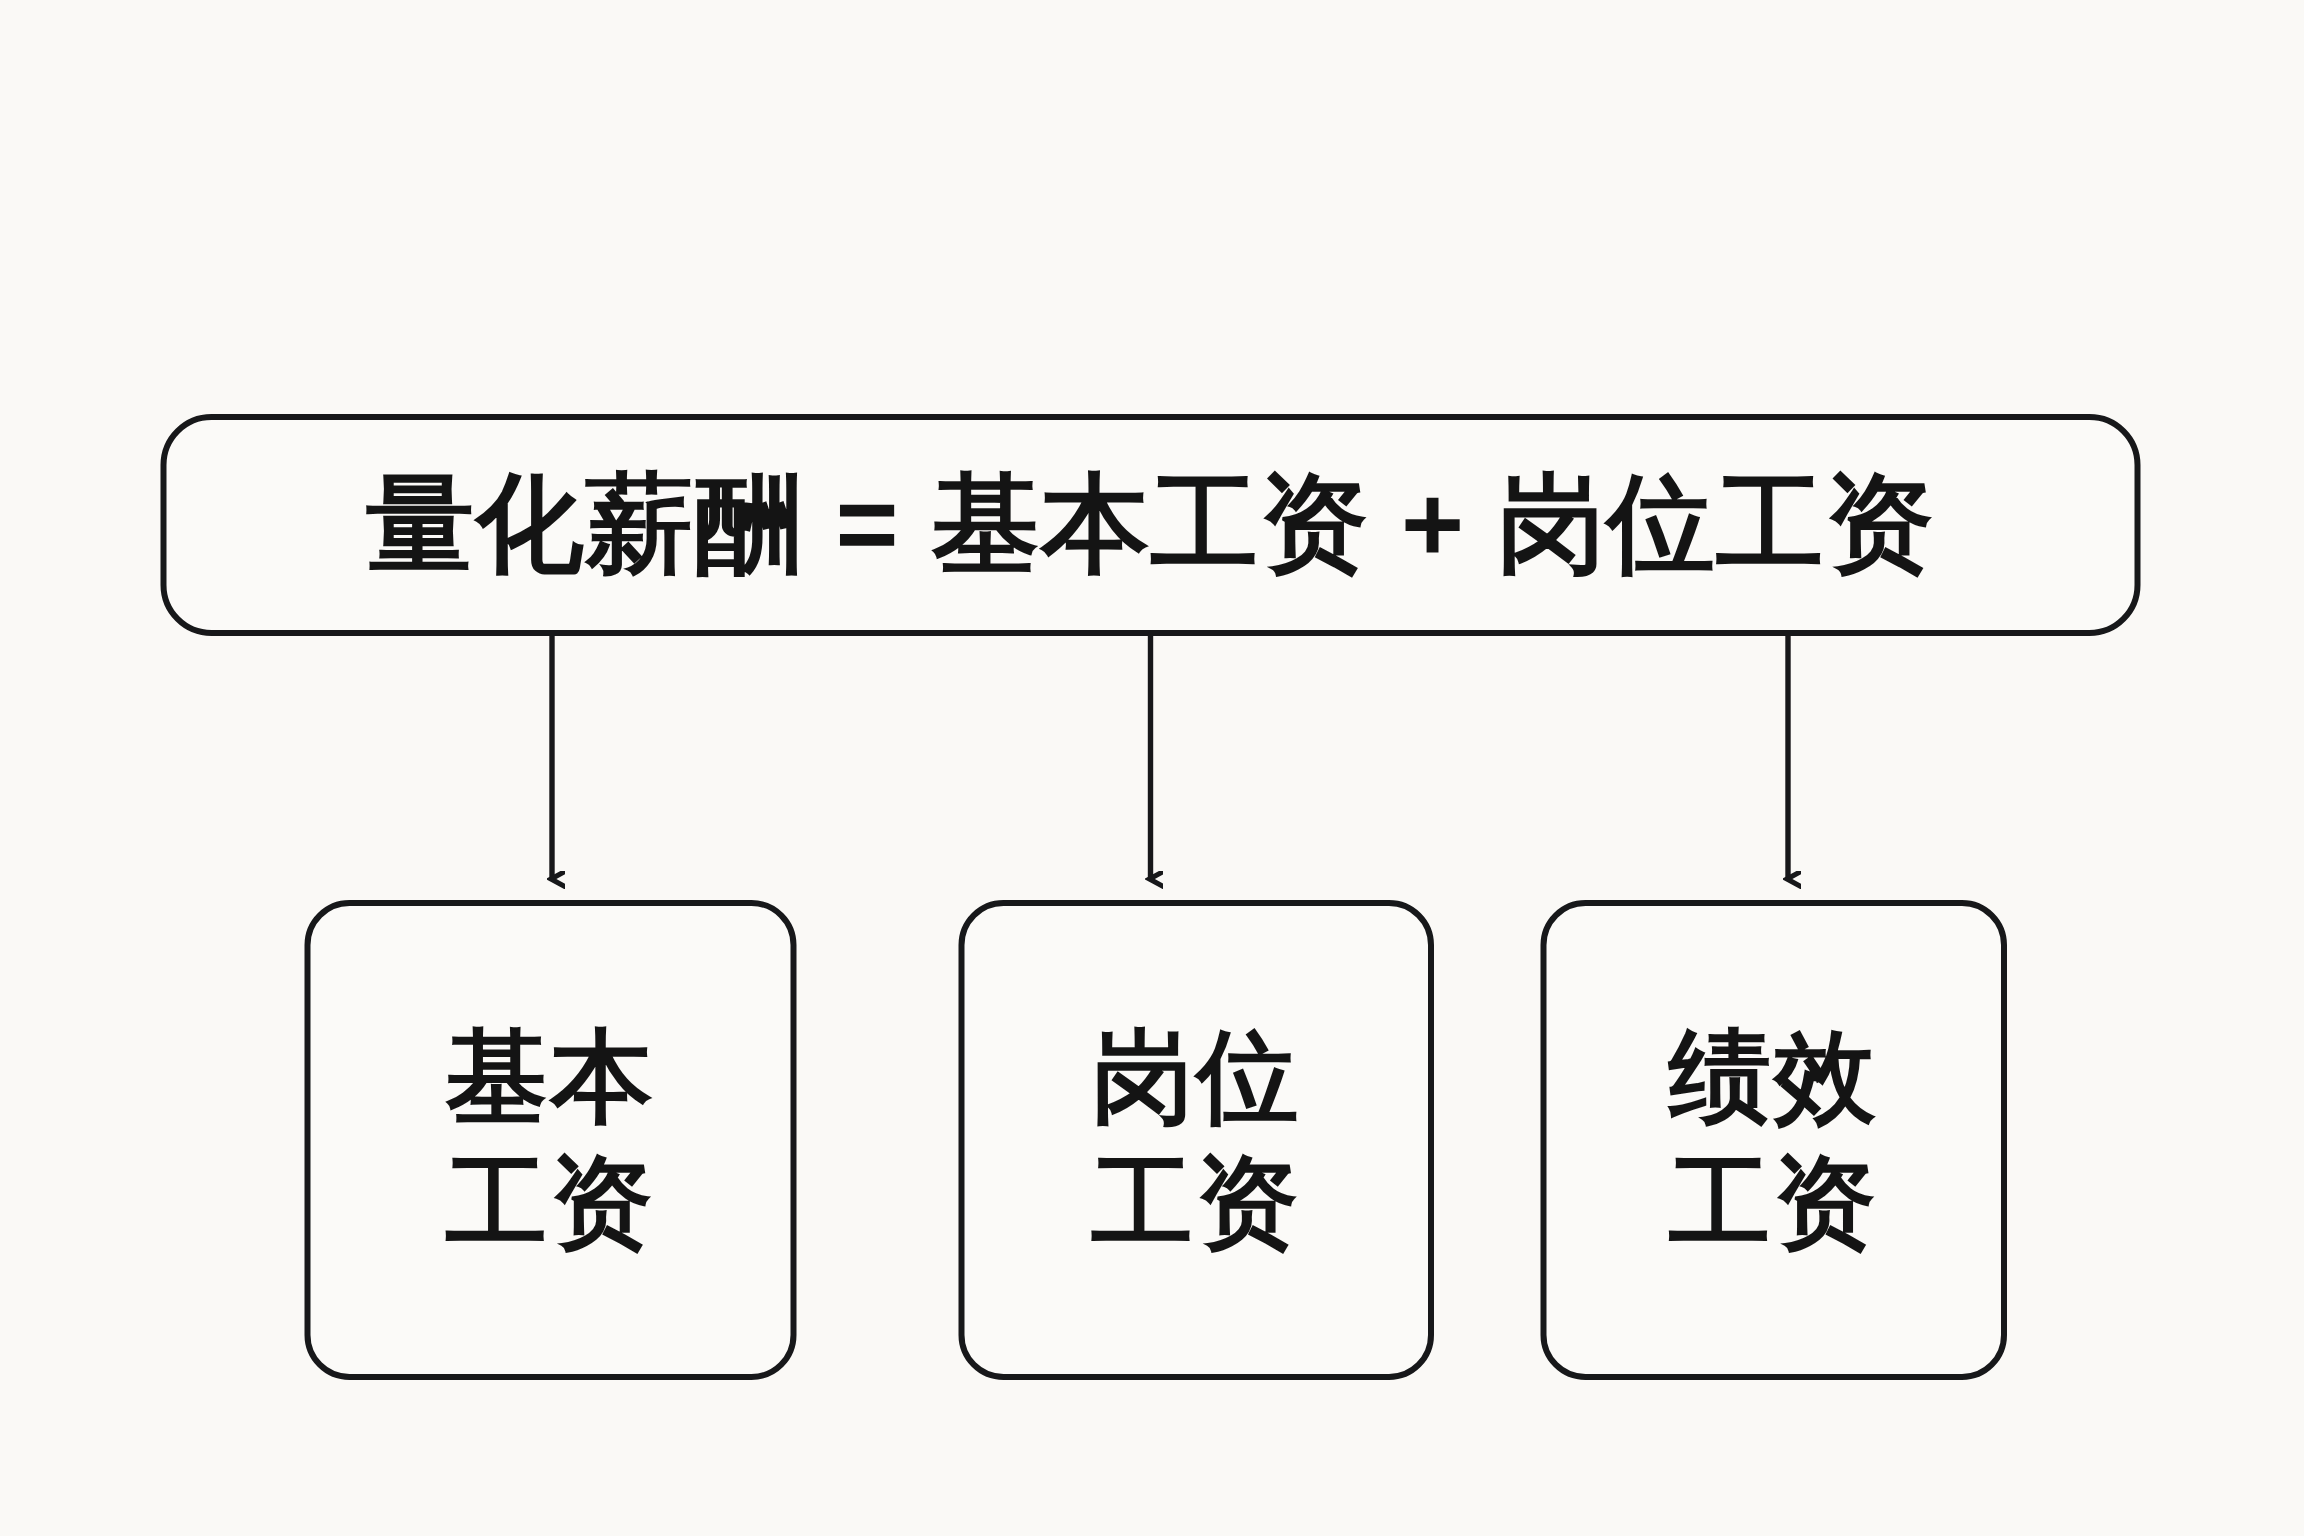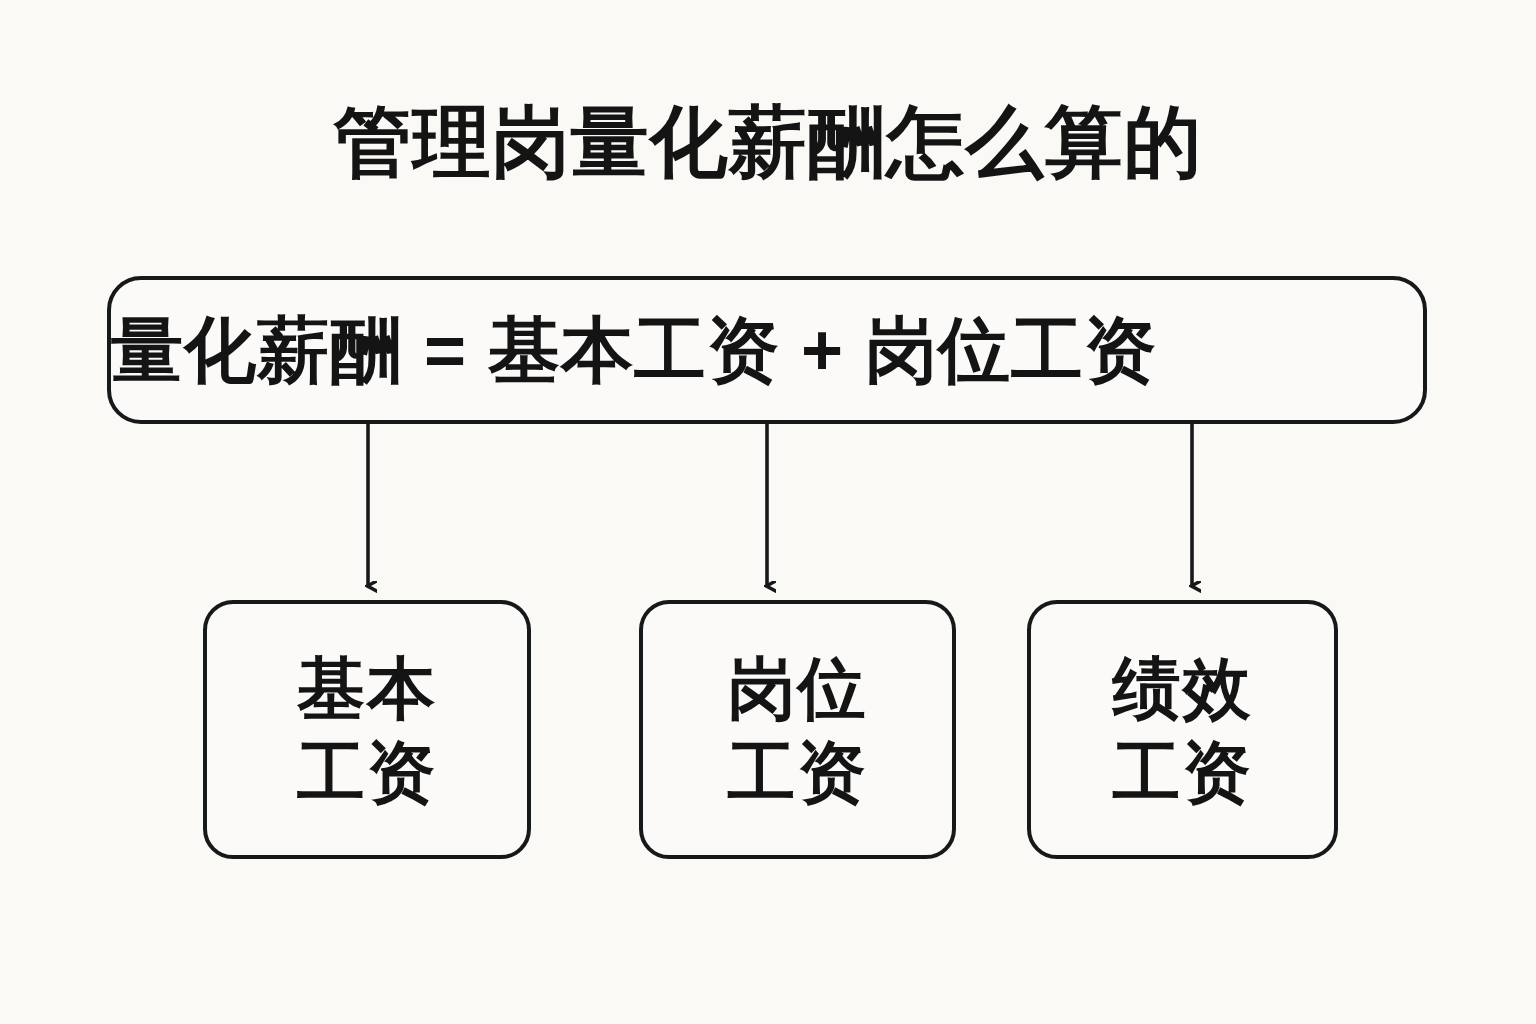--- a/index.html
+++ b/index.html
@@ -43,20 +43,21 @@
     left: 107px;
     top: 276px;
     width: 1320px;
     height: 148px;
     box-sizing: border-box;
     border: 4px solid #17181a;
     border-radius: 34px;
     background: #fbfaf8;
     display: flex;
     align-items: center;
+    justify-content: center;
   }
   .formula-text {
     font-size: 72px;
     line-height: 78px;
     font-weight: 700;
     color: #141414;
     letter-spacing: 1px;
     white-space: nowrap;
   }
 
@@ -67,21 +68,21 @@
     top: 0;
     width: 1536px;
     height: 1024px;
     pointer-events: none;
   }
 
   
   .leaf-box {
     position: absolute;
     top: 600px;
-    height: 259px;
+    height: 320px;
     box-sizing: border-box;
     border: 4px solid #17181a;
     border-radius: 30px;
     background: #fbfaf8;
     display: flex;
     flex-direction: column;
     align-items: center;
     justify-content: center;
   }
   .leaf-box.b1 { left: 203px; width: 328px; }
@@ -95,21 +96,20 @@
     color: #141414;
     letter-spacing: 2px;
     white-space: nowrap;
   }
 </style>
 </head>
 <body>
 
 <div id="canvas">
 
-  <div class="diagram-title">管理岗量化薪酬怎么算的</div>
 
   <div class="formula-box">
     <span class="formula-text">量化薪酬 = 基本工资 + 岗位工资</span>
   </div>
 
   <svg class="connectors" viewBox="0 0 1536 1024" width="1536" height="1024" aria-hidden="true">
     <defs>
       <marker id="arrowhead" markerWidth="12" markerHeight="12" refX="5.2" refY="8.6" orient="auto" markerUnits="userSpaceOnUse">
         <path d="M0.4 0.4 L5.2 9.2 L10 0.4" fill="none" stroke="#17181a" stroke-width="3.4" stroke-linecap="square" stroke-linejoin="miter"></path>
       </marker>

